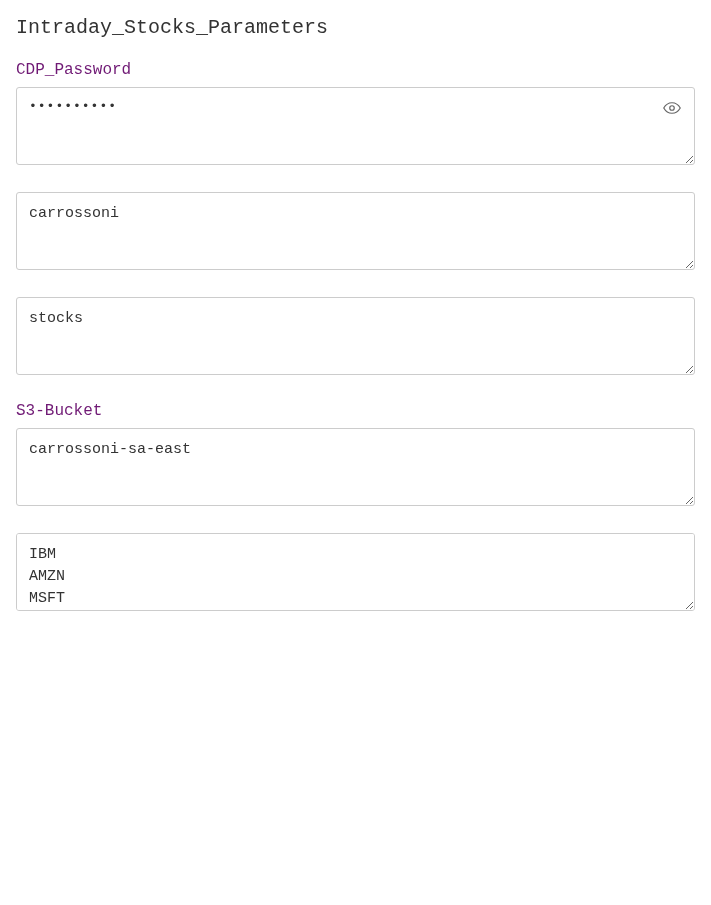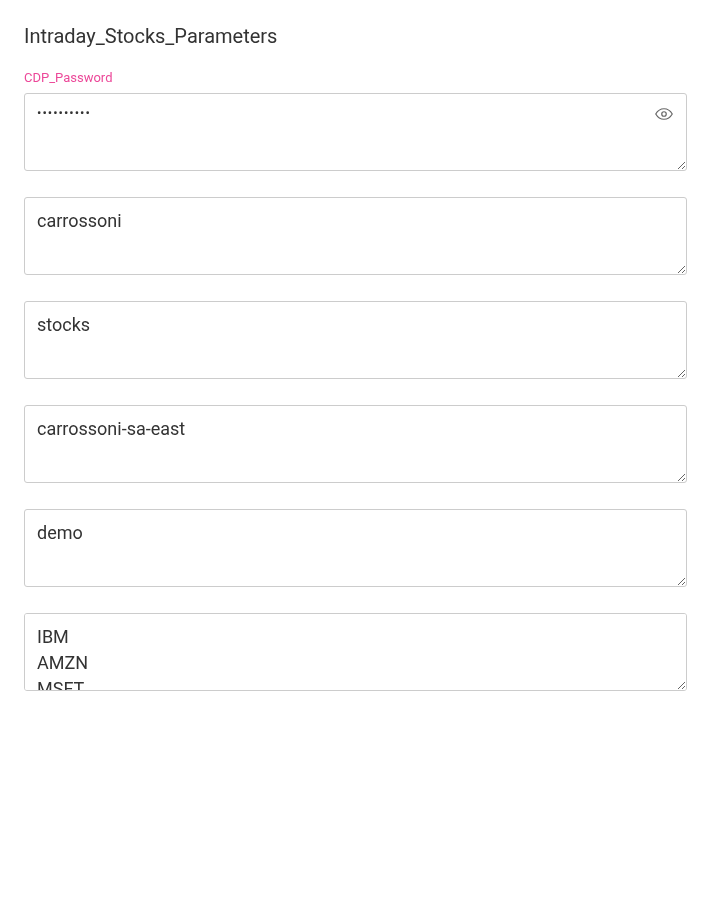--- a/index.html
+++ b/index.html
@@ -8,46 +8,47 @@
       padding: 0;
     }
     body {
       font-family: -apple-system, BlinkMacSystemFont, "Segoe UI", Roboto, Helvetica, Arial, sans-serif;
       background: #ffffff;
       width: 711px;
       height: 905px;
       overflow: hidden;
     }
     .container {
-      padding: 24px;
+      padding: 16px;
+      font-family: Liberation Mono, monospace;
     }
     .page-title {
       font-size: 20px;
       font-weight: 400;
       color: #333;
       margin-bottom: 22px;
     }
     .field-group {
       margin-bottom: 22px;
     }
     .field-label {
-      font-size: 13px;
-      color: #ec4899;
+      font-size: 16px;
+      color: #701a75;
       margin-bottom: 8px;
       display: block;
     }
     .textarea-wrapper {
       position: relative;
     }
     .field-textarea {
       width: 100%;
       border: 1px solid #ccc;
       border-radius: 3px;
       padding: 10px 12px;
-      font-size: 18px;
+      font-size: 15px;
       font-family: inherit;
       color: #333;
       resize: both;
       line-height: 1.45;
       min-height: 78px;
       outline: none;
     }
     .field-textarea.password {
       padding-right: 40px;
     }
@@ -94,25 +95,25 @@
 
   <div class="field-group">
     <textarea class="field-textarea ta-h-78" style="">carrossoni</textarea>
   </div>
 
   <div class="field-group">
     <textarea class="field-textarea ta-h-80" style="">stocks</textarea>
   </div>
 
   <div class="field-group">
+    <label class="field-label">S3-Bucket</label>
     <textarea class="field-textarea ta-h-78" style="">carrossoni-sa-east</textarea>
   </div>
 
   <div class="field-group">
-    <textarea class="field-textarea ta-h-78" style="">demo</textarea>
   </div>
 
   <div class="field-group">
     <textarea class="field-textarea ta-h-80" style="">IBM
 AMZN
 MSFT
 GOOGL</textarea>
   </div>
 
 </div>

